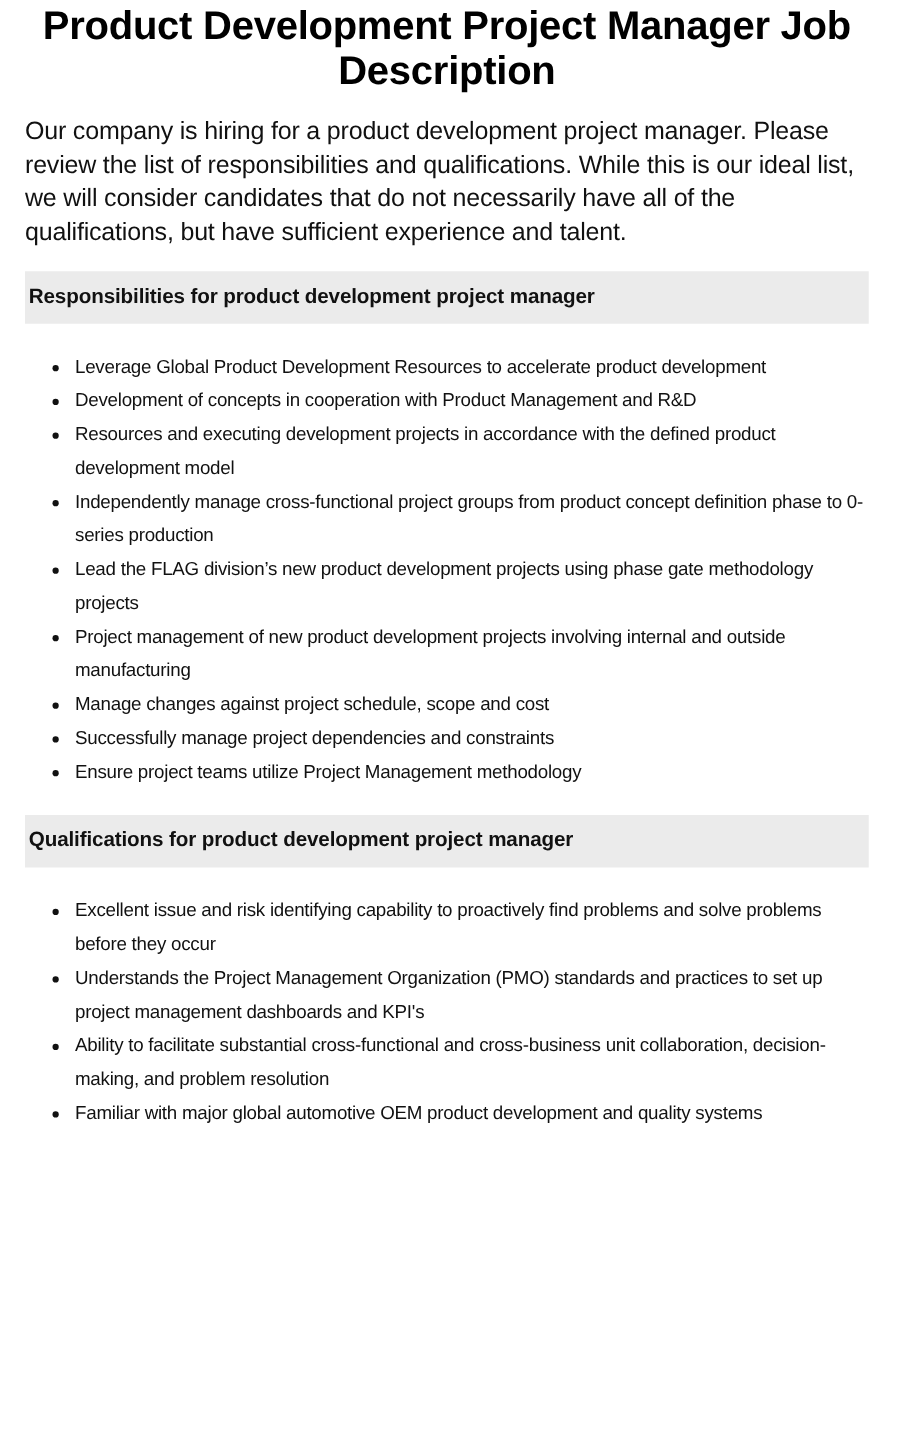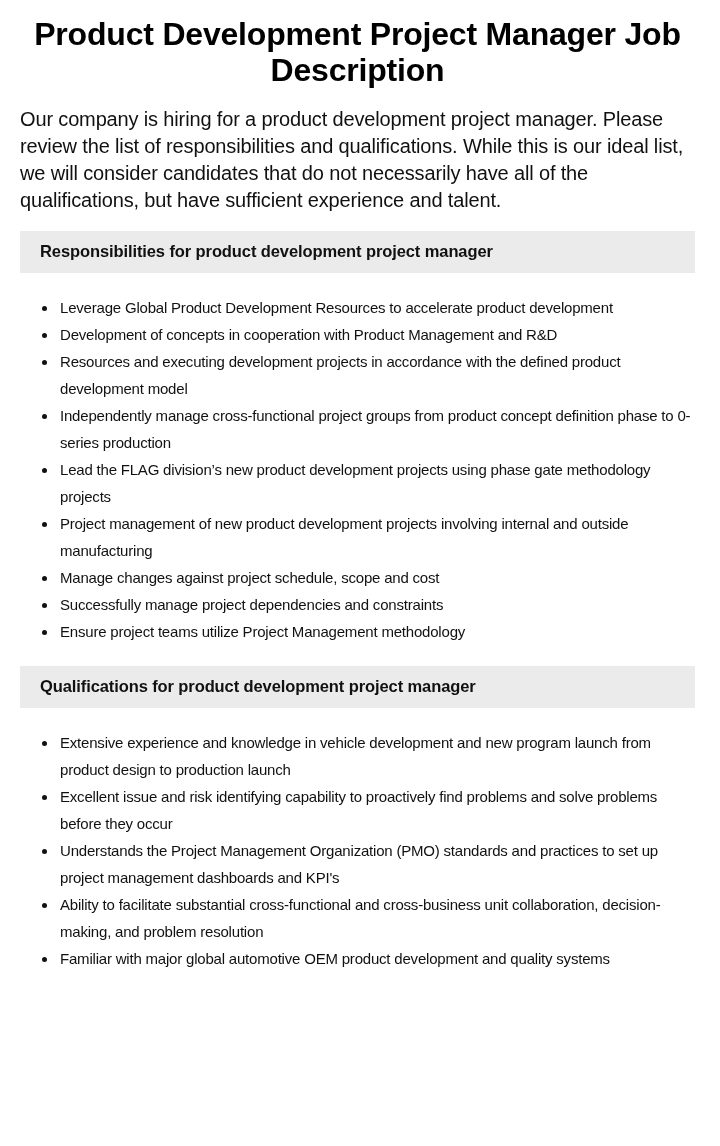--- a/index.html
+++ b/index.html
@@ -12,40 +12,40 @@
       height: 1146px;
       overflow: hidden;
       font-family: "Liberation Sans", sans-serif;
       color: #111111;
     }
     .page {
       padding: 0 25px 0 20px;
     }
     h1.title {
       margin: 0;
-      padding-top: 16px;
+      padding-top: 2px;
       font-size: 32px;
       line-height: 36px;
       font-weight: bold;
       text-align: center;
       letter-spacing: -0.2px;
       color: #000;
     }
     p.intro {
       margin: 18px 0 0 0;
       font-size: 20px;
       line-height: 27px;
       letter-spacing: -0.15px;
     }
     .section-header {
       margin-top: 17px;
       background: #ebebeb;
       height: 42px;
       box-sizing: border-box;
-      padding: 11px 20px 0 20px;
+      padding: 11px 20px 0 3px;
       font-size: 16.5px;
       font-weight: bold;
       color: #111;
       letter-spacing: -0.1px;
     }
     ul.items {
       margin: 21px 0 0 0;
       padding: 0 0 0 40px;
       list-style: none;
     }
@@ -83,19 +83,18 @@
     <li>Independently manage cross-functional project groups from product concept definition phase to 0-series production</li>
     <li>Lead the FLAG division’s new product development projects using phase gate methodology projects</li>
     <li>Project management of new product development projects involving internal and outside manufacturing</li>
     <li>Manage changes against project schedule, scope and cost</li>
     <li>Successfully manage project dependencies and constraints</li>
     <li>Ensure project teams utilize Project Management methodology</li>
   </ul>
 
   <div class="section-header qual-header">Qualifications for product development project manager</div>
   <ul class="items">
-    <li>Extensive experience and knowledge in vehicle development and new program launch from product design to production launch</li>
     <li>Excellent issue and risk identifying capability to proactively find problems and solve problems before they occur</li>
     <li>Understands the Project Management Organization (PMO) standards and practices to set up project management dashboards and KPI's</li>
     <li>Ability to facilitate substantial cross-functional and cross-business unit collaboration, decision-making, and problem resolution</li>
     <li>Familiar with major global automotive OEM product development and quality systems</li>
   </ul>
 </div>
 
 </body></html>

